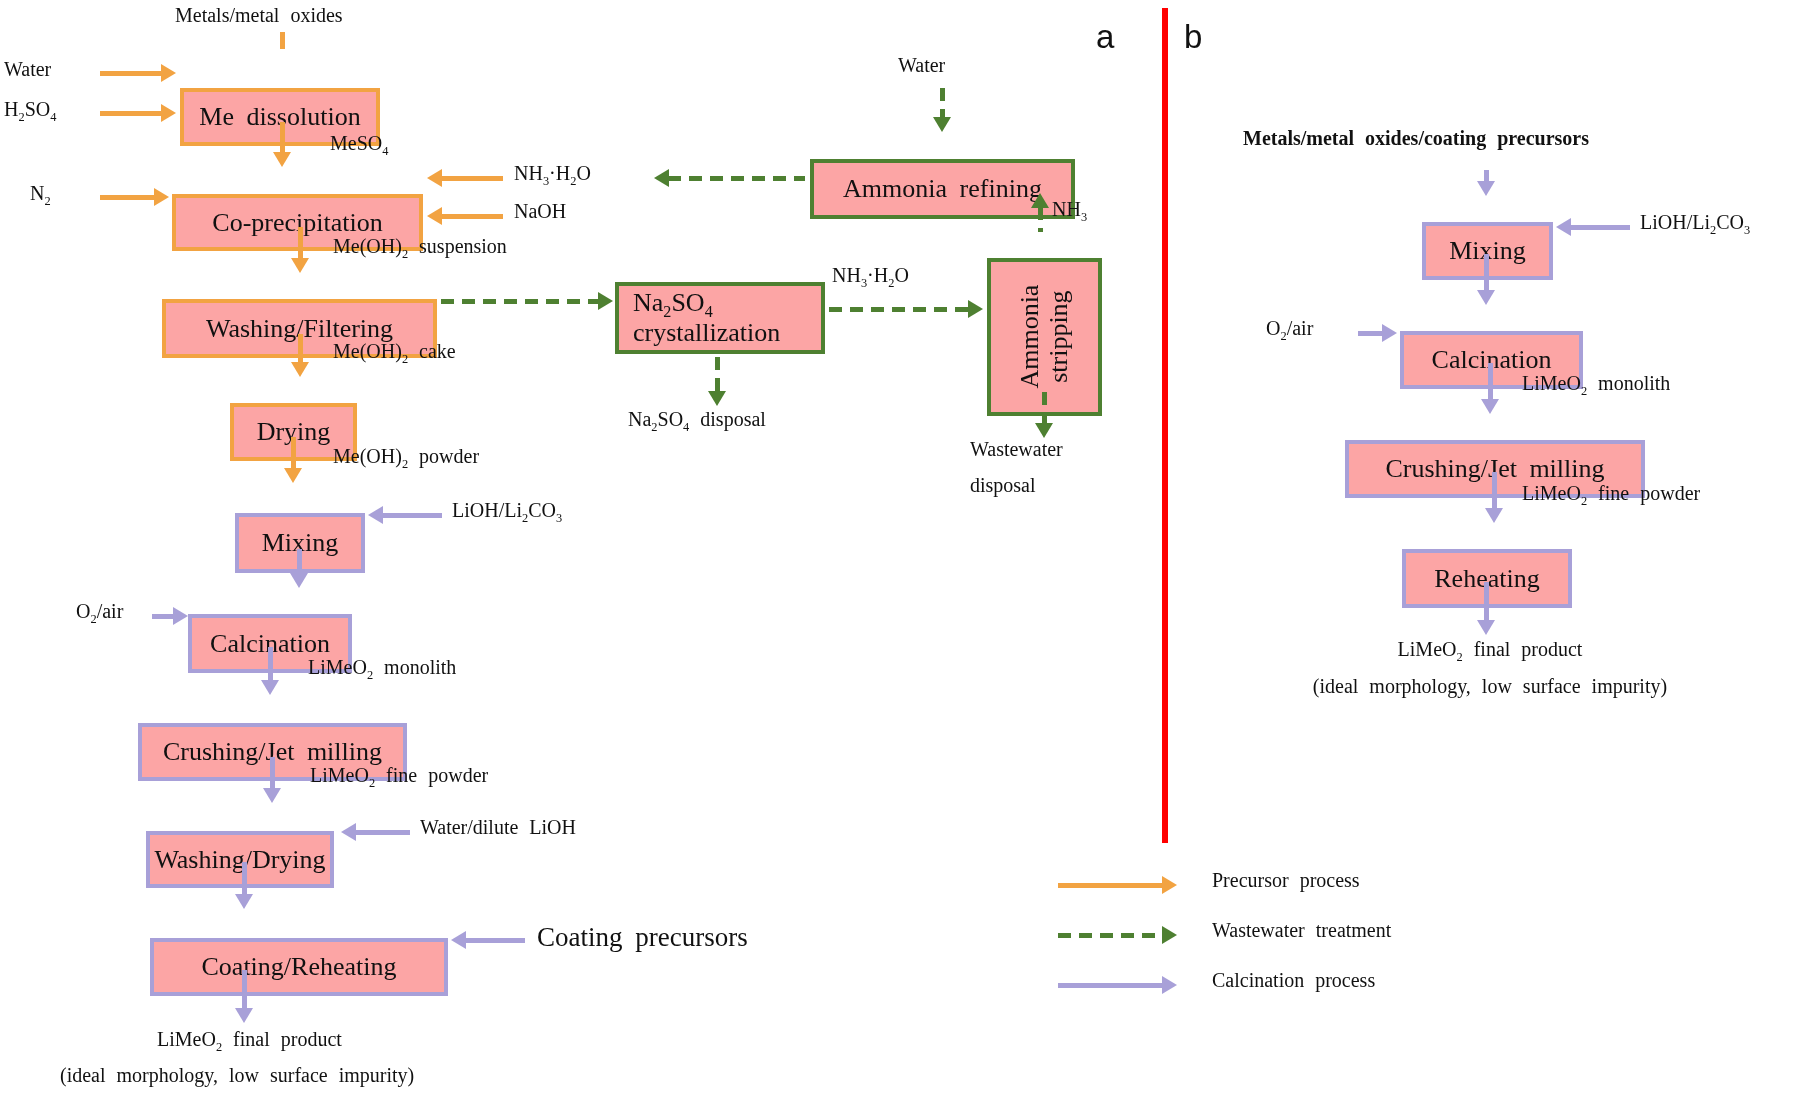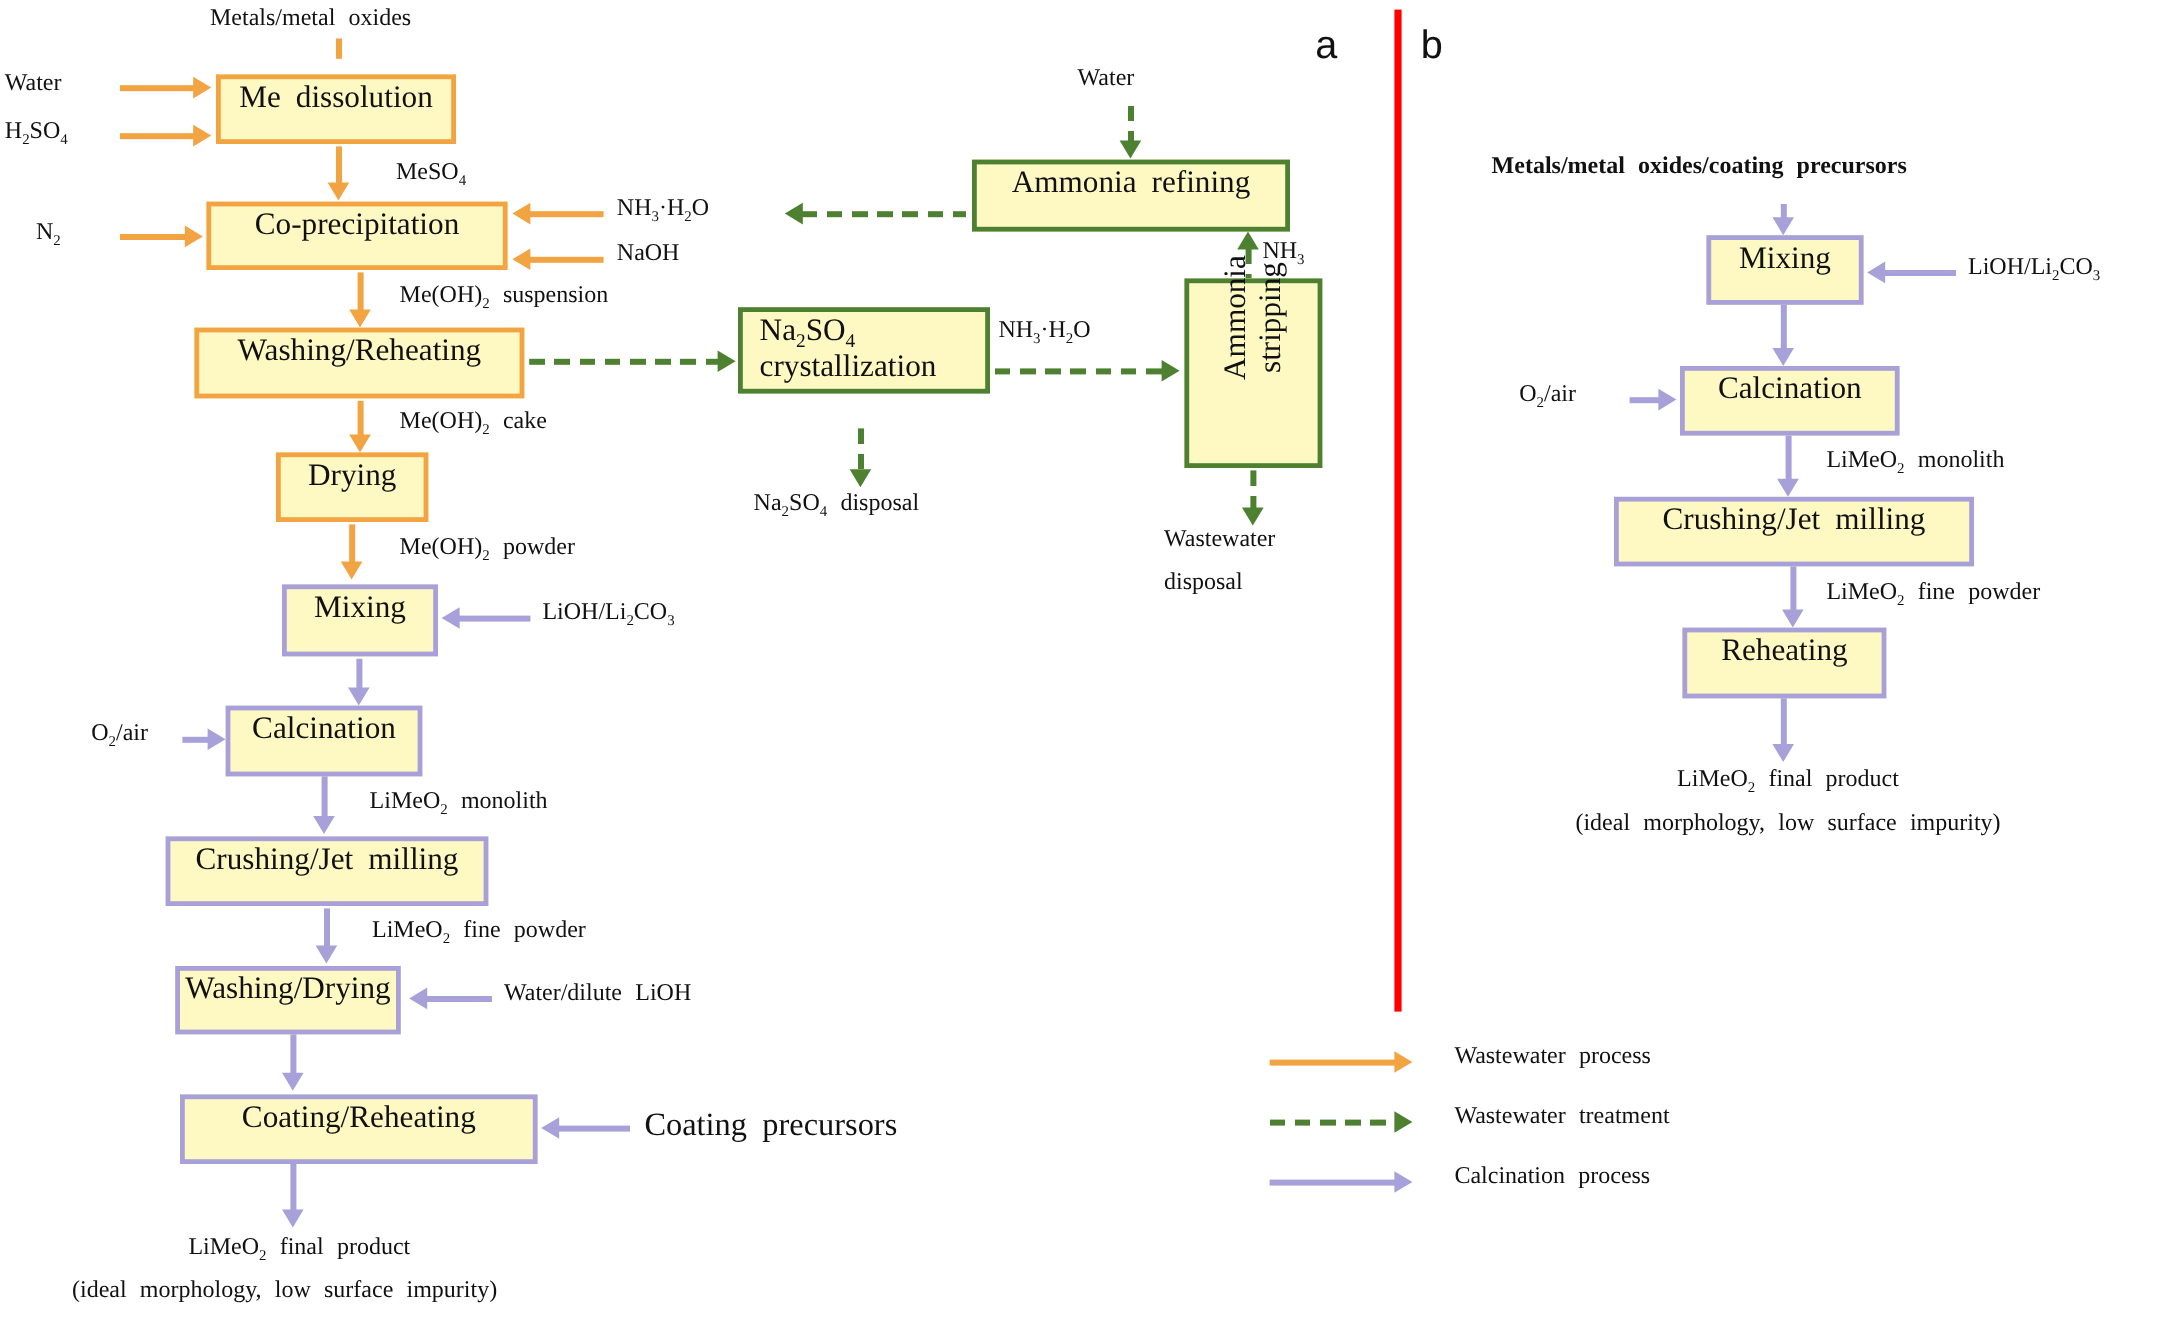--- a/index.html
+++ b/index.html
@@ -5,23 +5,23 @@
   html,body{margin:0;padding:0;background:#ffffff;}
   #canvas{
     position:relative;width:1820px;height:1103px;background:#fff;overflow:hidden;
     font-family:"Liberation Serif","DejaVu Serif",serif;color:#111;
   }
   .lbl{position:absolute;font-size:20px;white-space:nowrap;word-spacing:6px;line-height:1.15;}
   .lbl.big{font-size:27px;}
   .lbl.ctr{text-align:center;white-space:normal;}
   .panel-letter{position:absolute;font-family:"Liberation Sans","DejaVu Sans",sans-serif;font-size:33px;}
   .box{
-    position:absolute;box-sizing:border-box;background:#fef9c3;border:4px solid;
-    display:flex;align-items:flex-start;justify-content:center;
-    font-size:26px;word-spacing:6px;text-align:center;
+    position:absolute;box-sizing:border-box;background:#fca5a5;border:4px solid;
+    display:flex;align-items:center;justify-content:center;
+    font-size:26px;word-spacing:6px;text-align:center;margin-top:26px;
   }
   .box.orange{border-color:var(--orange);}
   .box.green{border-color:var(--green);}
   .box.purple{border-color:var(--purple);}
   .box.left2{justify-content:flex-start;padding-left:14px;text-align:left;}
   .vtext{transform:rotate(-90deg);white-space:normal;width:150px;line-height:1.1;text-align:center;}
   :root{--orange:#F2A342;--green:#4E8031;--purple:#A8A0D8;--red:#FF0000;}
   .orange{--c:#F2A342;} .green{--c:#4E8031;} .purple{--c:#A8A0D8;}
   
   .ha{position:absolute;height:5px;background:var(--c);}
@@ -66,21 +66,21 @@
   <div class="ha orange r" style="left:100px;top:195px;width:55px;"></div>
   <div class="ha orange l" style="left:441px;top:176px;width:62px;"></div>
   <div class="lbl" style="left:514px;top:162px;">NH<sub>3</sub>·H<sub>2</sub>O</div>
   <div class="ha orange l" style="left:441px;top:214px;width:62px;"></div>
   <div class="lbl" style="left:514px;top:200px;">NaOH</div>
 
   <div class="va orange d" style="left:298px;top:227px;height:32px;"></div>
   <div class="lbl" style="left:333px;top:235px;">Me(OH)<sub>2</sub> suspension</div>
 
   <div class="box orange" style="left:162px;top:273px;width:275px;height:59px;">
-    <span>Washing/Reheating</span>
+    <span>Washing/Filtering</span>
   </div>
 
   <div class="va orange d" style="left:298px;top:334px;height:29px;"></div>
   <div class="lbl" style="left:333px;top:340px;">Me(OH)<sub>2</sub> cake</div>
 
   <div class="box orange" style="left:230px;top:377px;width:127px;height:58px;">
     <span>Drying</span>
   </div>
 
   <div class="va orange d" style="left:291px;top:437px;height:32px;"></div>
@@ -194,21 +194,21 @@
   <div class="box purple" style="left:1402px;top:523px;width:170px;height:59px;">
     <span>Reheating</span>
   </div>
 
   <div class="va purple d" style="left:1484px;top:582px;height:39px;"></div>
   <div class="lbl ctr" style="left:1245px;top:638px;width:490px;">LiMeO<sub>2</sub> final product</div>
   <div class="lbl ctr" style="left:1170px;top:675px;width:640px;">(ideal morphology, low surface impurity)</div>
 
   <div>
     <div class="ha orange r" style="left:1058px;top:883px;width:105px;"></div>
-    <div class="lbl" style="left:1212px;top:869px;">Wastewater process</div>
+    <div class="lbl" style="left:1212px;top:869px;">Precursor process</div>
 
     <div class="ha green dash r" style="left:1058px;top:933px;width:105px;"></div>
     <div class="lbl" style="left:1212px;top:919px;">Wastewater treatment</div>
 
     <div class="ha purple r" style="left:1058px;top:983px;width:105px;"></div>
     <div class="lbl" style="left:1212px;top:969px;">Calcination process</div>
   </div>
 
 </div>
 

